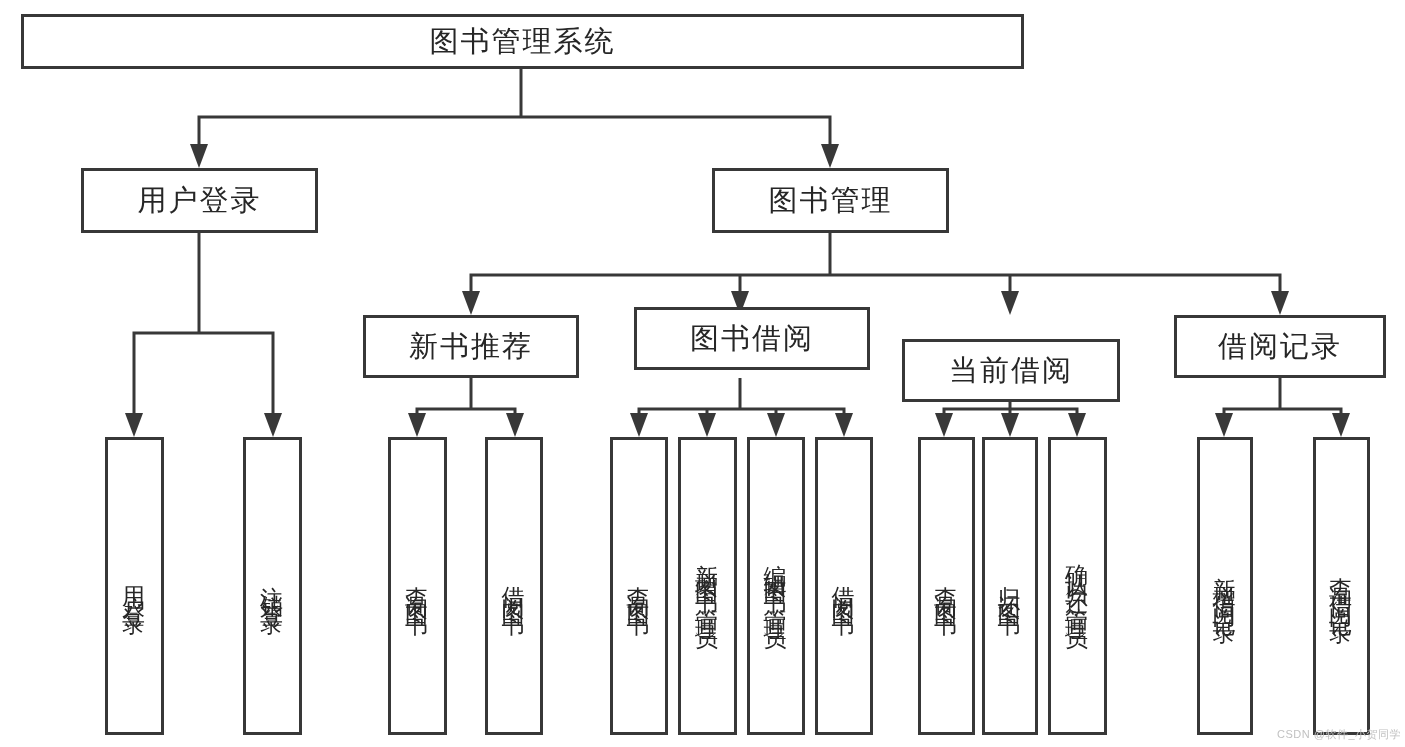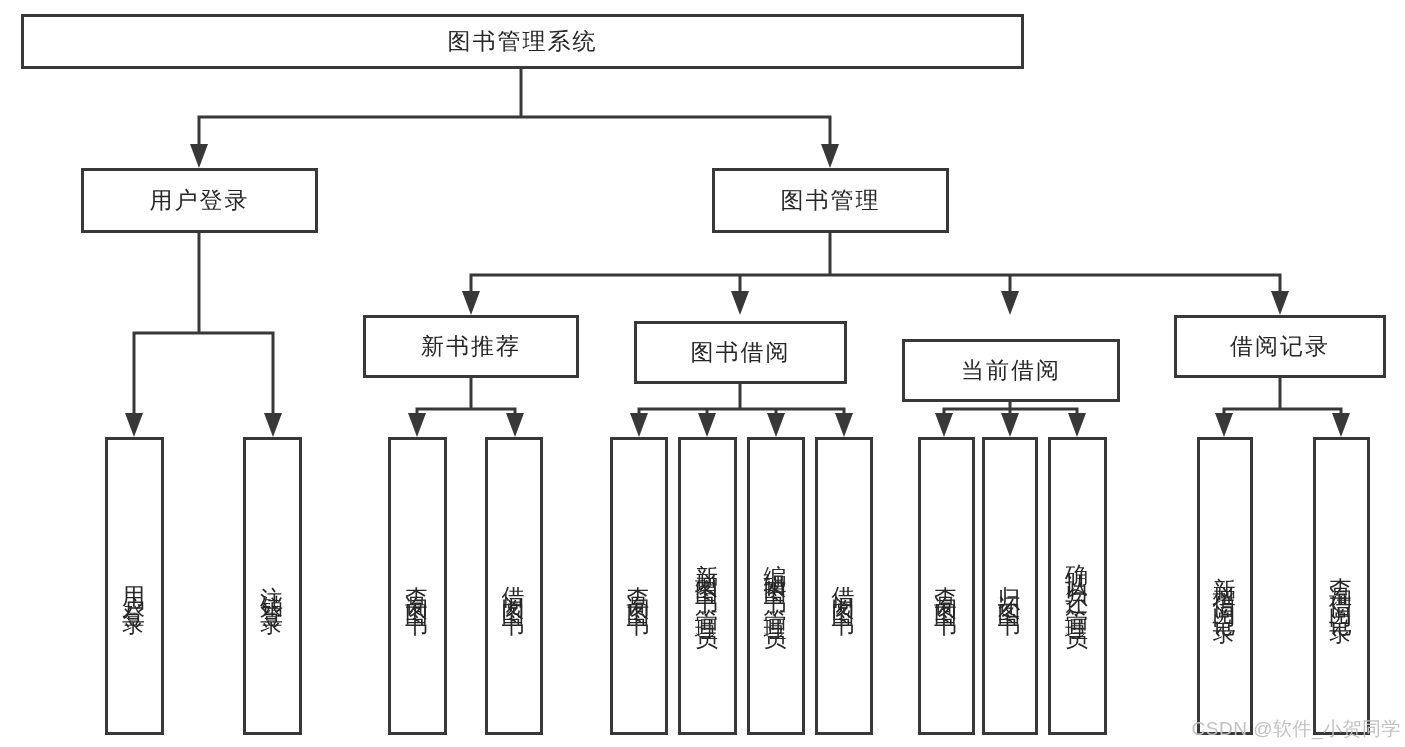--- a/index.html
+++ b/index.html
@@ -18,21 +18,21 @@
     pointer-events: none;
   }
   .box {
     position: absolute;
     box-sizing: border-box;
     border: 3px solid #383838;
     background: #ffffff;
     display: flex;
     align-items: center;
     justify-content: center;
-    font-size: 23px;
+    font-size: 29px;
     letter-spacing: 2px;
     color: #262626;
     z-index: 2;
   }
   .vbox {
     position: absolute;
     box-sizing: border-box;
     border: 3px solid #383838;
     background: #ffffff;
     display: flex;
@@ -44,21 +44,21 @@
     letter-spacing: 9px;
     color: #262626;
     z-index: 2;
     top: 437px;
     height: 298px;
   }
   #watermark {
     position: absolute;
     right: 4px;
     bottom: 5px;
-    font-size: 19px;
+    font-size: 11px;
     letter-spacing: 0.5px;
     color: #c1c1c1;
     z-index: 5;
     white-space: nowrap;
   }
 </style>
 </head>
 <body>
 
 <div id="canvas">
@@ -114,21 +114,21 @@
       <polygon points="1332,413 1350,413 1341,437"></polygon>
     </g>
   </svg>
 
   <div class="box" style="left:21px; top:14px; width:1003px; height:55px;">图书管理系统</div>
 
   <div class="box" style="left:81px; top:168px; width:237px; height:65px;">用户登录</div>
   <div class="box" style="left:712px; top:168px; width:237px; height:65px;">图书管理</div>
 
   <div class="box" style="left:363px; top:315px; width:216px; height:63px;">新书推荐</div>
-  <div class="box" style="left:634px; top:321px; width:213px; height:63px;">图书借阅</div>
+  <div class="box" style="left:634px; top:307px; width:236px; height:63px;">图书借阅</div>
   <div class="box" style="left:902px; top:315px; width:218px; height:63px;margin-top:24px;">当前借阅</div>
   <div class="box" style="left:1174px; top:315px; width:212px; height:63px;">借阅记录</div>
 
   <div class="vbox" style="left:105px; width:59px;">用户登录</div>
   <div class="vbox" style="left:243px; width:59px;">注销登录</div>
 
   <div class="vbox" style="left:388px; width:59px;">查询图书</div>
   <div class="vbox" style="left:485px; width:58px;">借阅图书</div>
 
   <div class="vbox" style="left:610px; width:58px;">查询图书</div>

